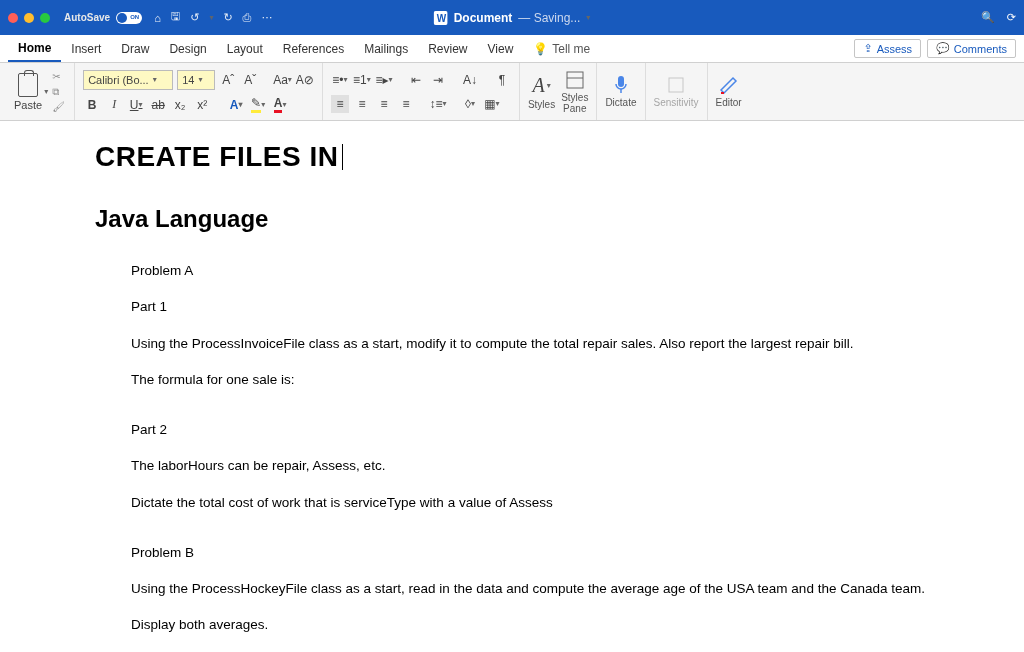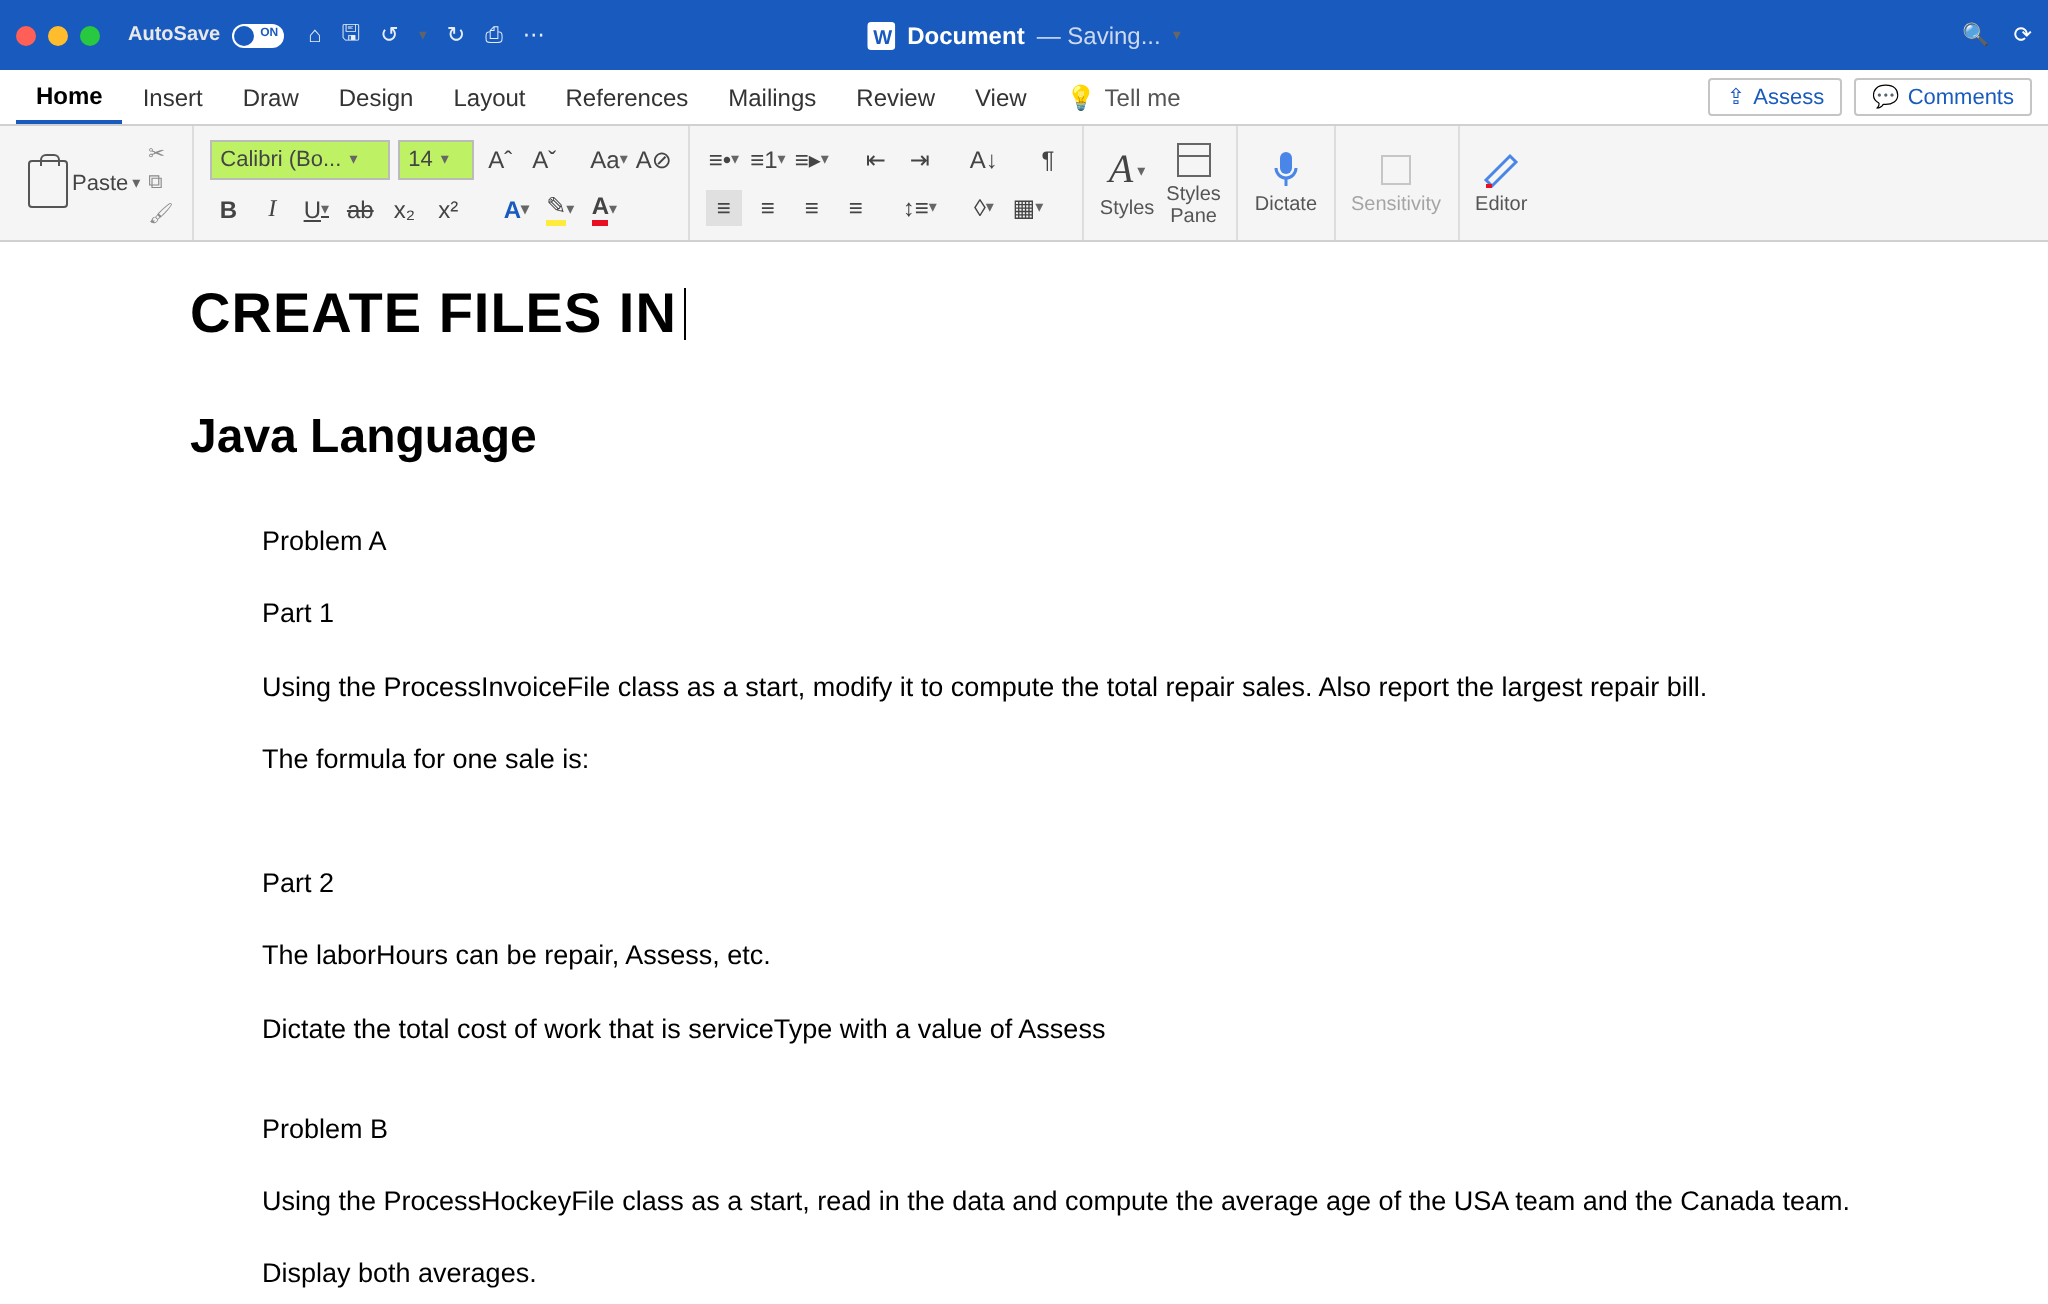--- a/index.html
+++ b/index.html
@@ -21,27 +21,27 @@
 .tabs { height: 28px; background: #fff; border-bottom: 1px solid #d0d0d0; display: flex; align-items: center; padding: 0 8px; font-size: 12px; color: #333; }
 .tab { padding: 0 10px; height: 100%; display: flex; align-items: center; cursor: pointer; }
 .tab.active { font-weight: 700; border-bottom: 2px solid #185abd; color: #000; }
 .tellme { display: flex; align-items: center; gap: 4px; color: #555; }
 .tabs-right { margin-left: auto; display: flex; gap: 6px; }
 .tabs-right .btn { border: 1px solid #c5c5c5; padding: 2px 8px; font-size: 11px; border-radius: 2px; display: flex; align-items: center; gap: 4px; color: #185abd; background: #fff; }
 .ribbon { height: 58px; background: #f5f5f5; border-bottom: 1px solid #d0d0d0; display: flex; align-items: center; padding: 0 6px; font-size: 11px; color: #444; }
 .group { display: flex; flex-direction: column; align-items: center; padding: 0 8px; border-right: 1px solid #ddd; height: 100%; justify-content: center; gap: 2px; }
 .group.h { flex-direction: row; gap: 6px; }
 .group.noborder { border-right: none; }
-.paste { display: flex; flex-direction: row; align-items: center; gap: 2px; }
+.paste { display: flex; flex-direction: column; align-items: center; gap: 2px; }
 .clip-icon { width: 20px; height: 24px; border: 1.2px solid #555; border-radius: 2px; position: relative; }
 .clip-icon::before { content: ""; position: absolute; top: -4px; left: 5px; width: 8px; height: 5px; border: 1.2px solid #555; border-bottom: none; border-radius: 3px 3px 0 0; }
 .small-icons { display: flex; flex-direction: column; gap: 3px; margin-left: 4px; }
 .si { width: 14px; height: 12px; opacity: 0.6; font-size: 10px; }
 .fontrow { display: flex; gap: 4px; align-items: center; }
-.select { background: #bef264; border: 1px solid #bbb; height: 20px; font-size: 11px; padding: 0 4px; display: flex; align-items: center; gap: 4px; min-width: 0; }
+.select { background: #fef9c3; border: 1px solid #bbb; height: 20px; font-size: 11px; padding: 0 4px; display: flex; align-items: center; gap: 4px; min-width: 0; }
 .select.font { width: 90px; } .select.size { width: 38px; }
 .chev { font-size: 8px; color: #666; }
 .iconbtn { min-width: 18px; height: 18px; display: flex; align-items: center; justify-content: center; font-size: 12px; color: #444; cursor: pointer; }
 .row2 { display: flex; gap: 4px; align-items: center; margin-top: 4px; }
 .bigA { font-size: 20px; font-style: italic; font-family: Georgia, serif; }
 .styles-label { font-size: 10px; color: #555; text-align: center; line-height: 1.1; }
 .vstack { display: flex; flex-direction: column; align-items: center; gap: 2px; }
 .mic { width: 14px; height: 20px; }
 .doc { padding: 20px 95px; font-family: Calibri, "Segoe UI", sans-serif; color: #000; }
 .h-title { font-size: 28px; font-weight: 900; letter-spacing: 0.5px; display: flex; align-items: center; }
@@ -257,20 +257,20 @@
   <div class="h-title">
     <span>CREATE FILES IN</span>
       <span class="cursor"></span>
   </div>
   <div class="h-sub">Java Language</div>
   <div class="body">
     <p>Problem A</p>
     <p>Part 1</p>
     <p>Using the ProcessInvoiceFile class as a start, modify it to compute the total repair sales. Also report the largest repair bill.</p>
     <p>The formula for one sale is:</p>
-    <p style="margin-top:42px">Part 2</p>
+    <p style="margin-top:30px">Part 2</p>
     <p>The laborHours can be repair, Assess, etc.</p>
     <p>Dictate the total cost of work that is serviceType with a value of Assess</p>
     <p style="margin-top:30px">Problem B</p>
     <p>Using the ProcessHockeyFile class as a start, read in the data and compute the average age of the USA team and the Canada team.</p>
     <p>Display both averages.</p>
   </div>
 </div>
 
 </body></html>

